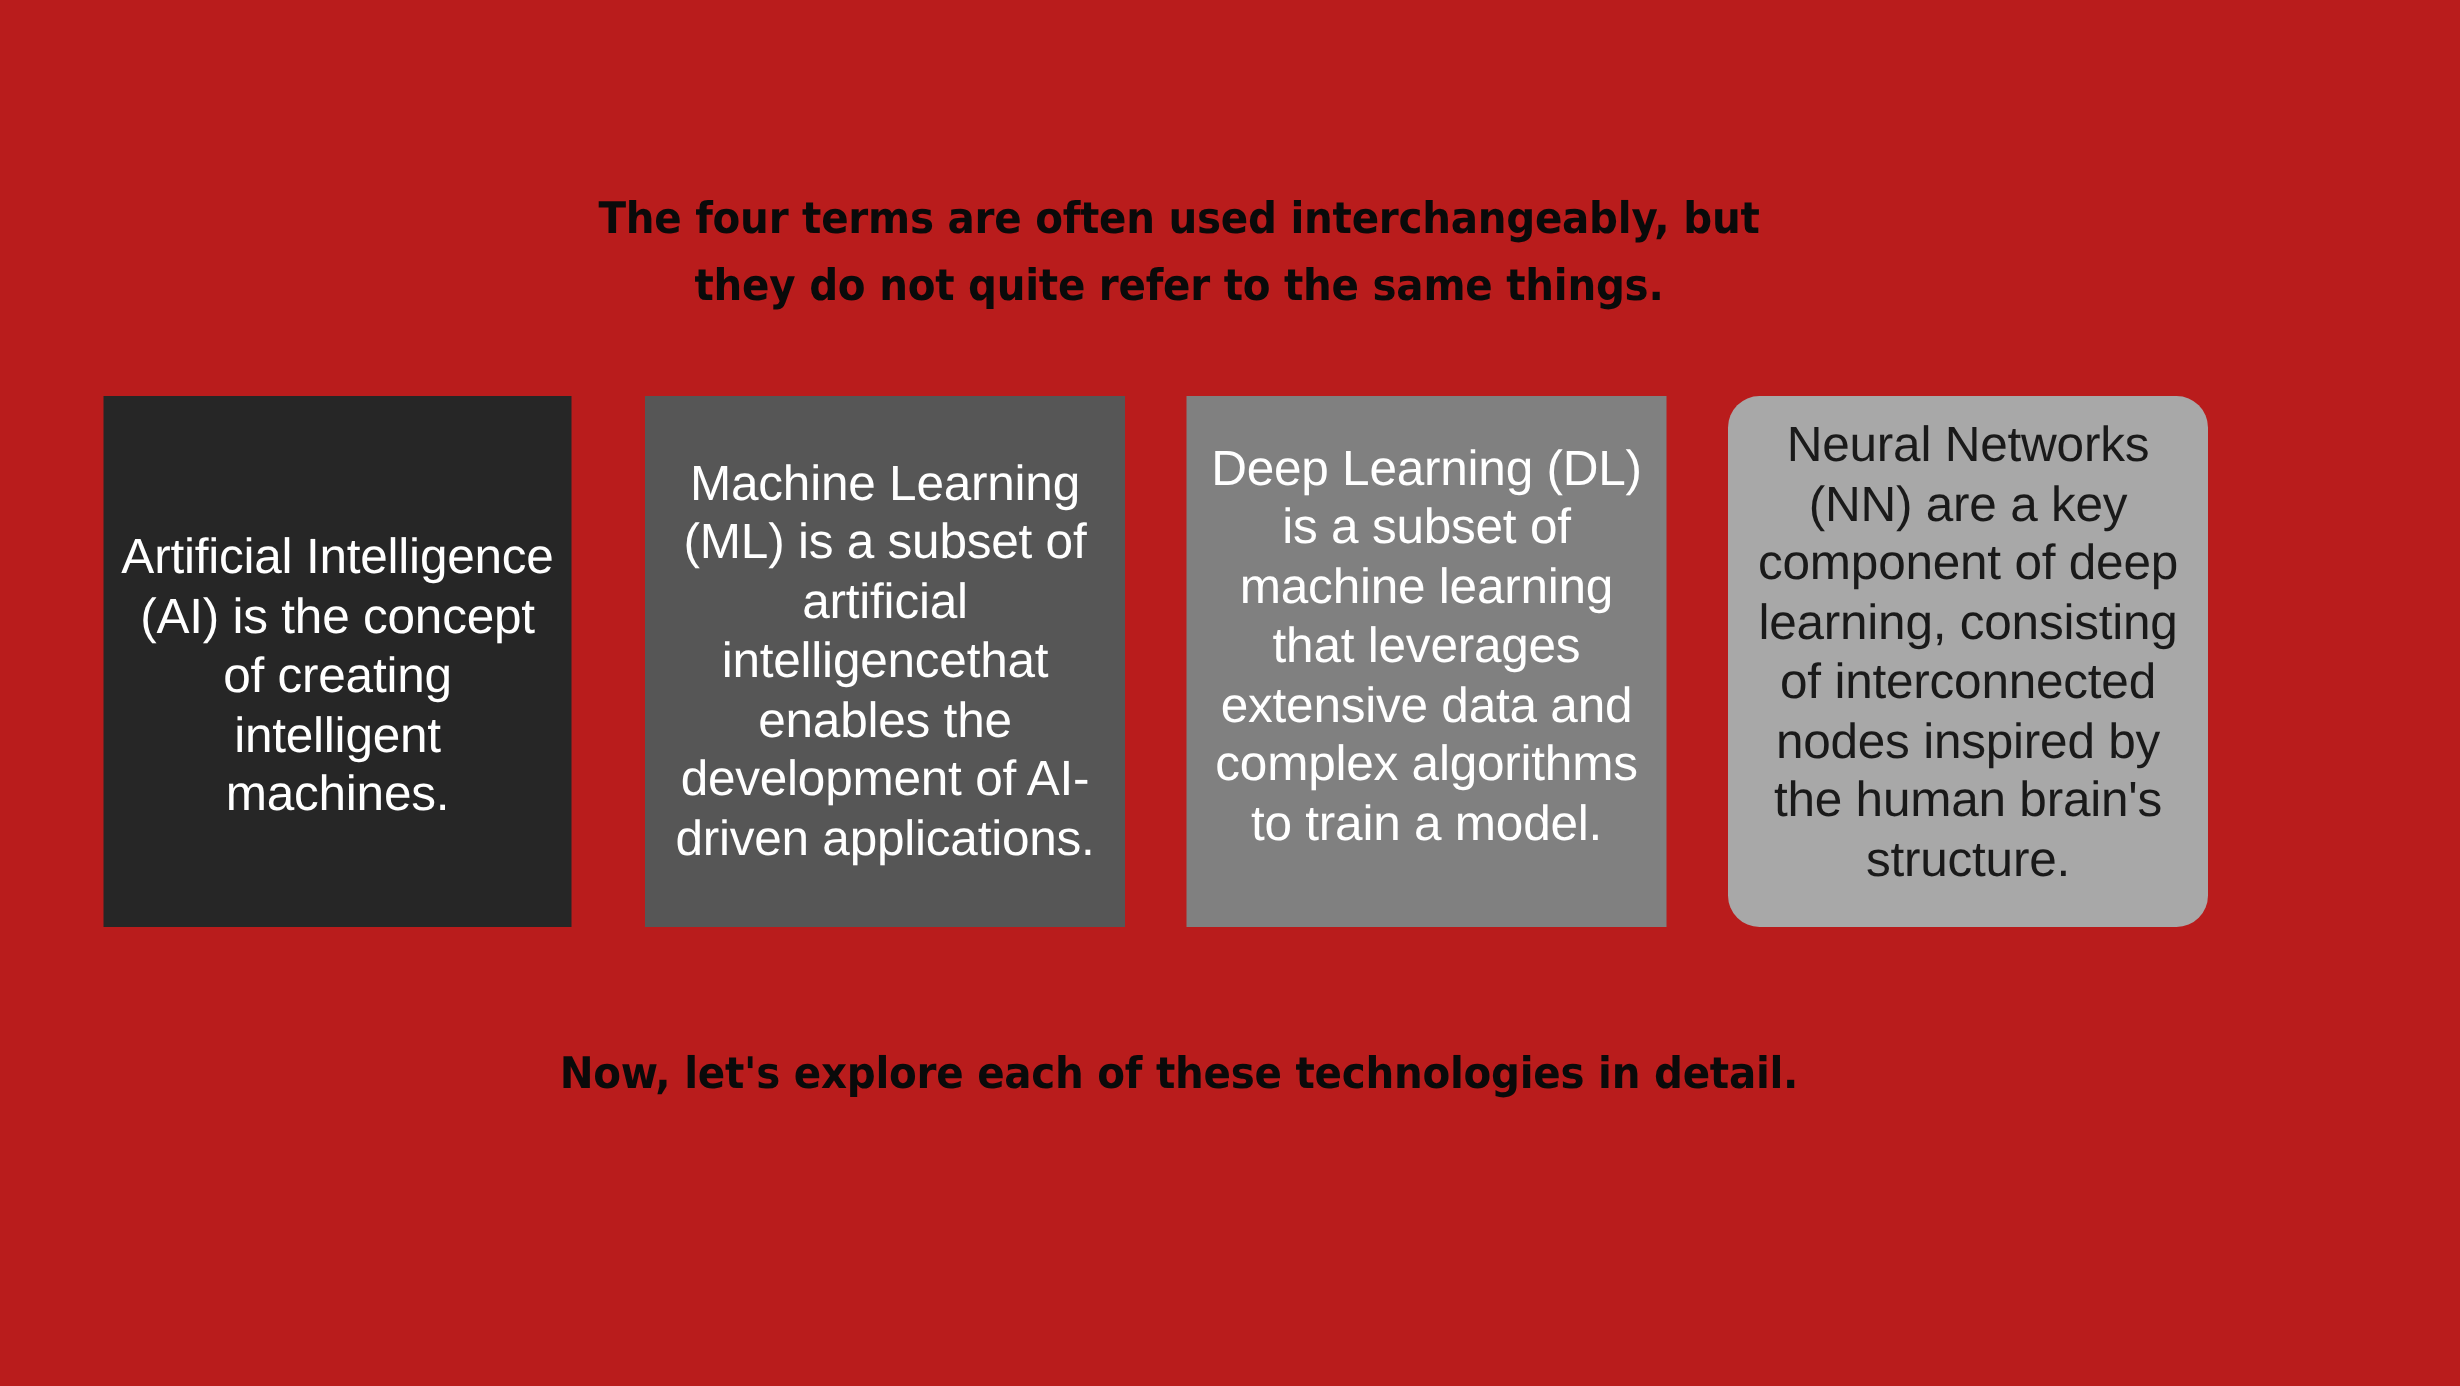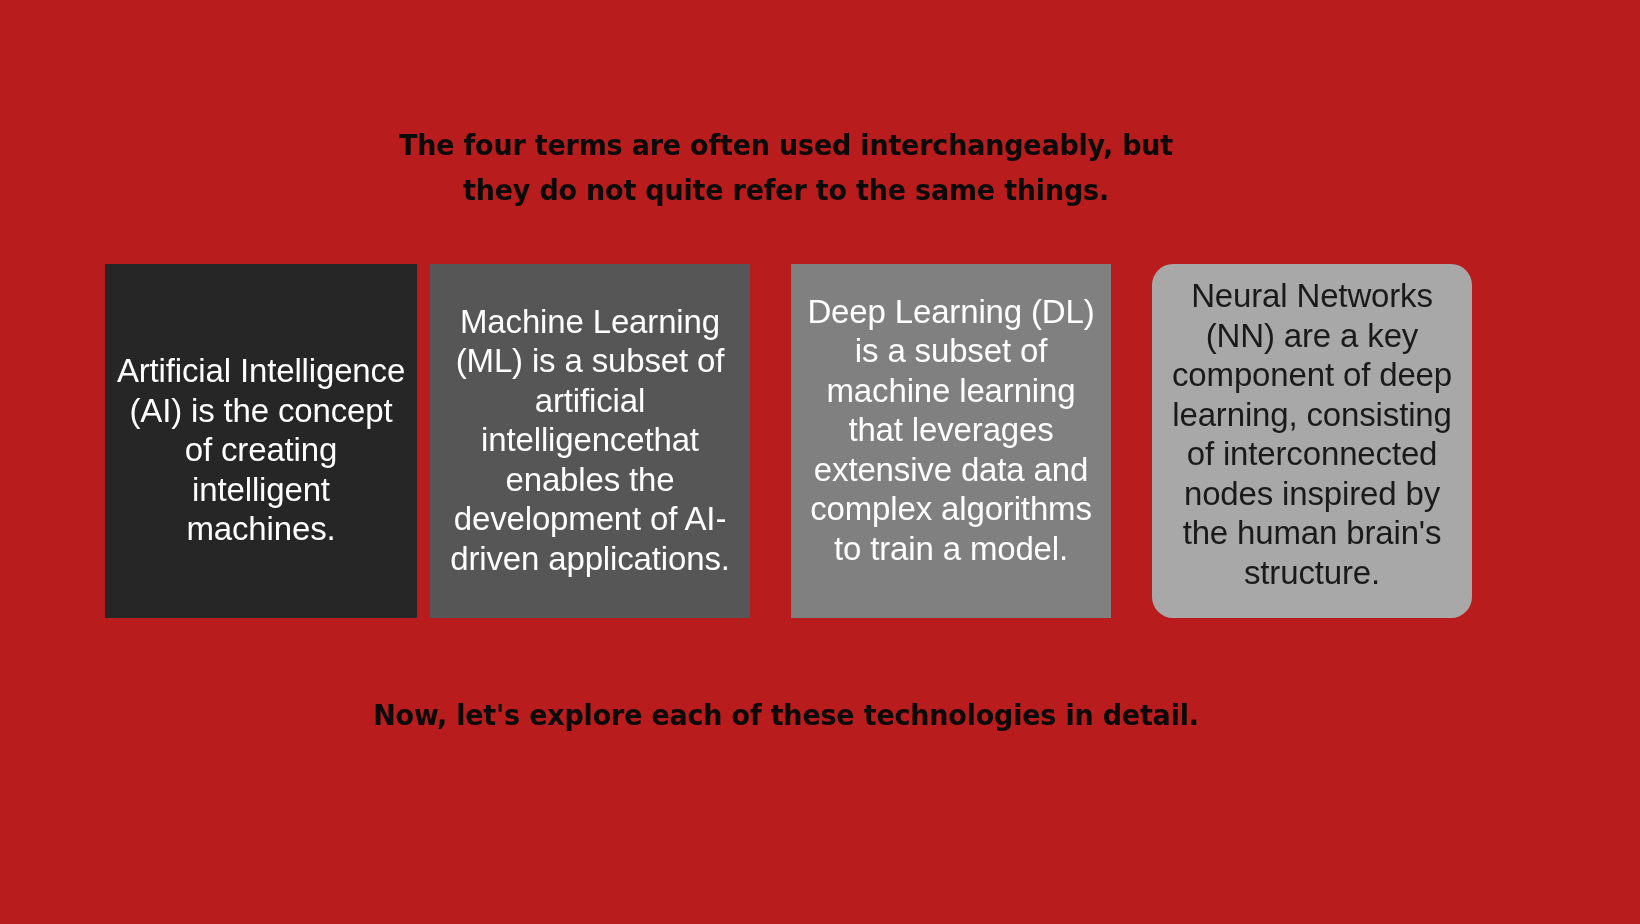--- a/index.html
+++ b/index.html
@@ -66,21 +66,21 @@
     font-family: "Liberation Sans", "DejaVu Sans", sans-serif;
     font-weight: normal;
     font-size: 33px;
     line-height: 39.5px;
     letter-spacing: -0.15px;
     padding: 0 10px;
     box-sizing: border-box;
   }
 
   
-  .card-ai { left: 69px;   width: 312px; margin-left: 36px; }
+  .card-ai { left: 69px;   width: 312px; }
   .card-ml { left: 430px;  width: 320px; }
   .card-dl { left: 791px;  width: 320px; }
   .card-nn { left: 1152px; width: 320px; border-radius: 21px; }
 
   
   .card-ai  .card-text { transform: translateY(9px); }
   .card-ml  .card-text { transform: translateY(-1px); }
   .card-dl  .card-text { transform: translateY(-11px); }
   .card-nn  .card-text { transform: translateY(-7px); }
 

